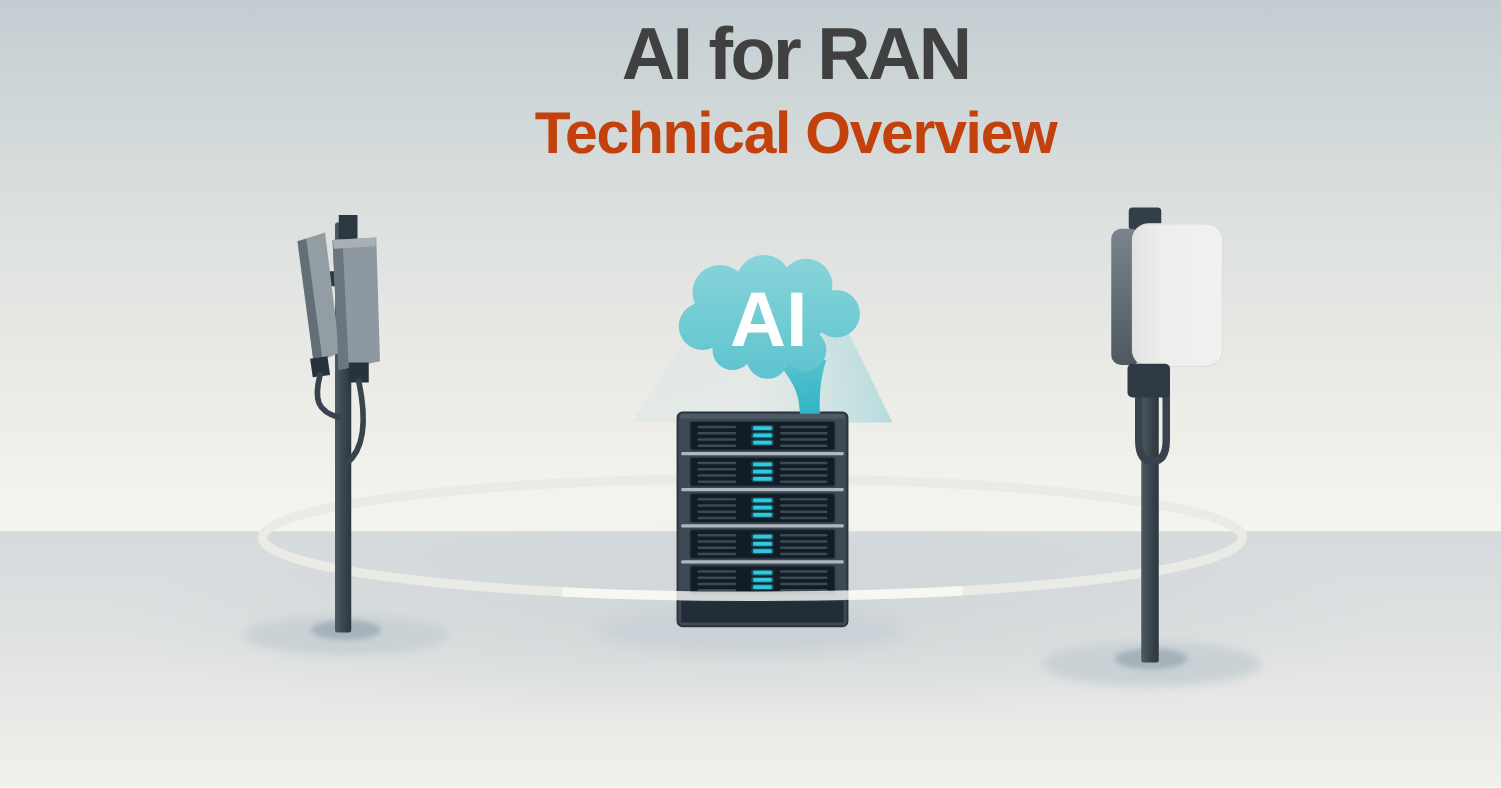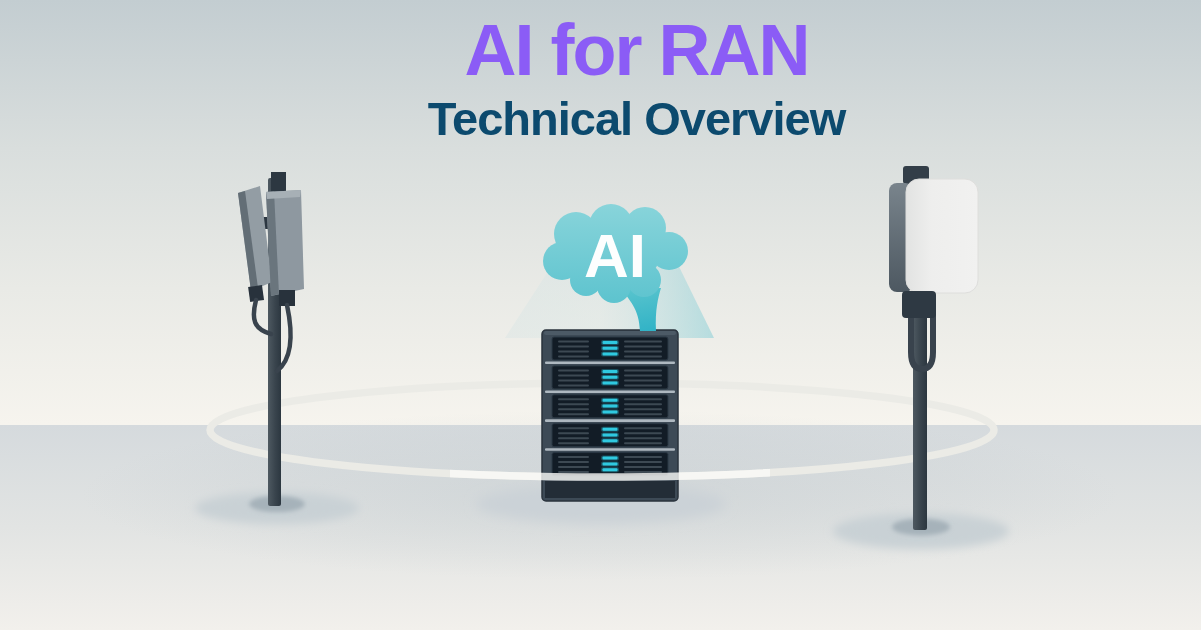--- a/index.html
+++ b/index.html
@@ -6,25 +6,25 @@
   #stage{
     position:relative;width:1201px;height:630px;overflow:hidden;
     font-family:"Liberation Sans",sans-serif;
   }
   #scene-svg{position:absolute;left:0;top:0;width:100%;height:100%;display:block;}
   .titles{
     position:absolute;top:14px;left:53%;transform:translateX(-50%);
     text-align:center;white-space:nowrap;z-index:5;
   }
   .main-title{
-    font-size:72px;font-weight:700;line-height:1.0;color:#8b5cf6;
+    font-size:59px;font-weight:700;line-height:1.0;color:#404040;
     letter-spacing:-2px;margin:0;
   }
   .sub-title{
-    font-size:47px;font-weight:700;line-height:1.0;color:#0c4a6e;
+    font-size:47px;font-weight:700;line-height:1.0;color:#c2410c;
     letter-spacing:-1px;margin:9px 0 0 0;
   }
   .brain-label{
     font-weight:700;fill:#fdfefe;
   }
 </style>
 </head>
 <body>
 
 <div id="stage">

